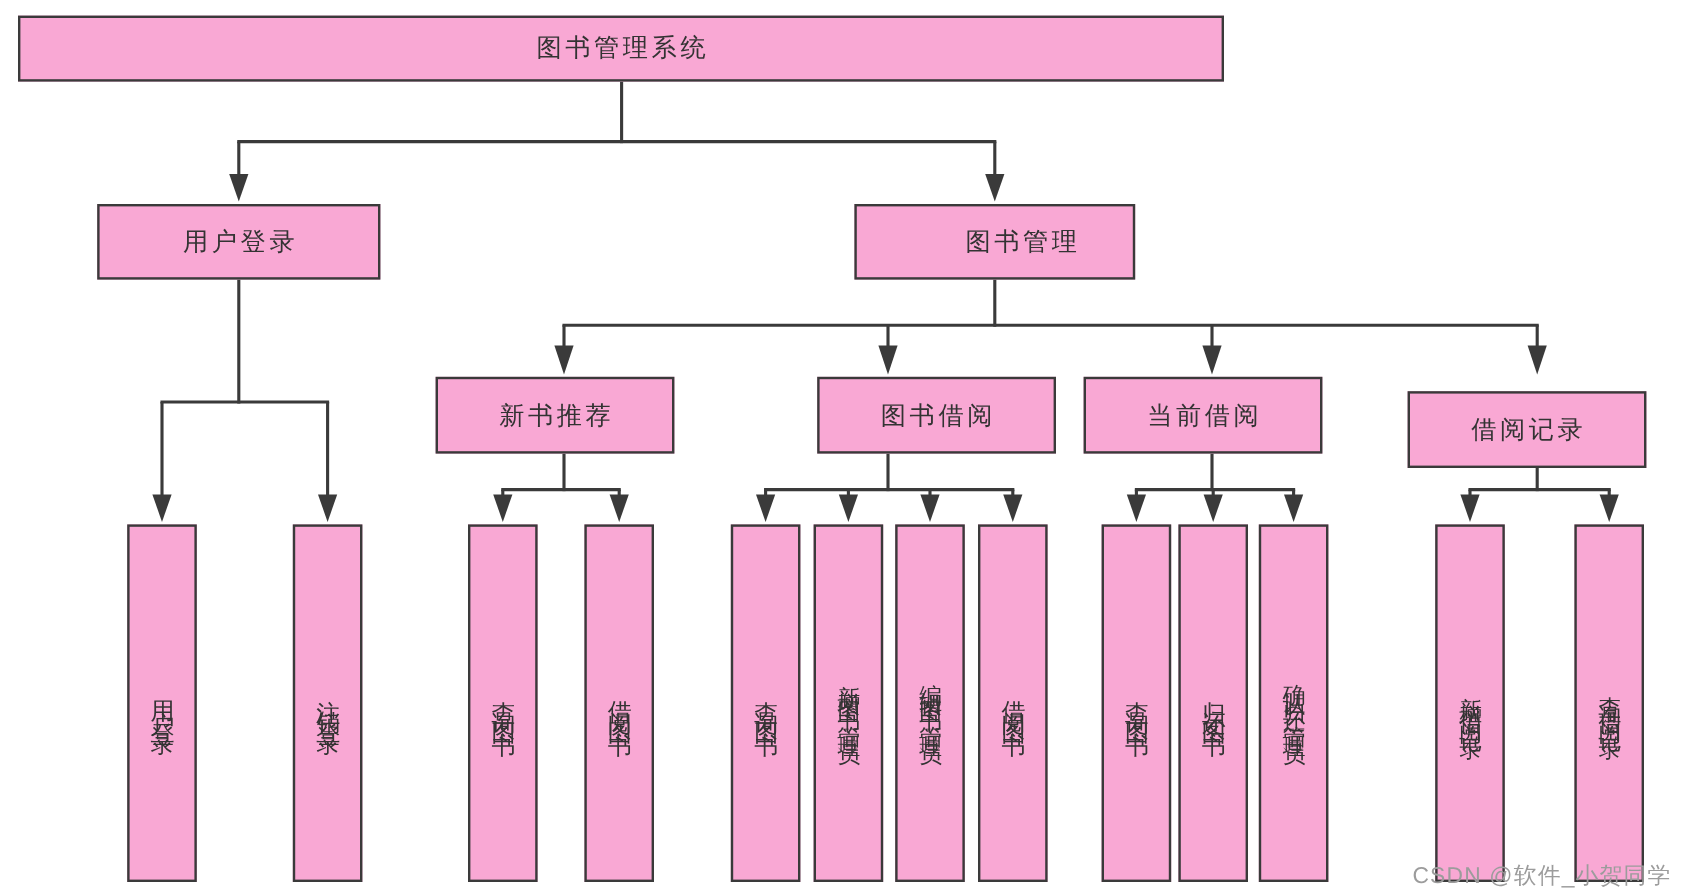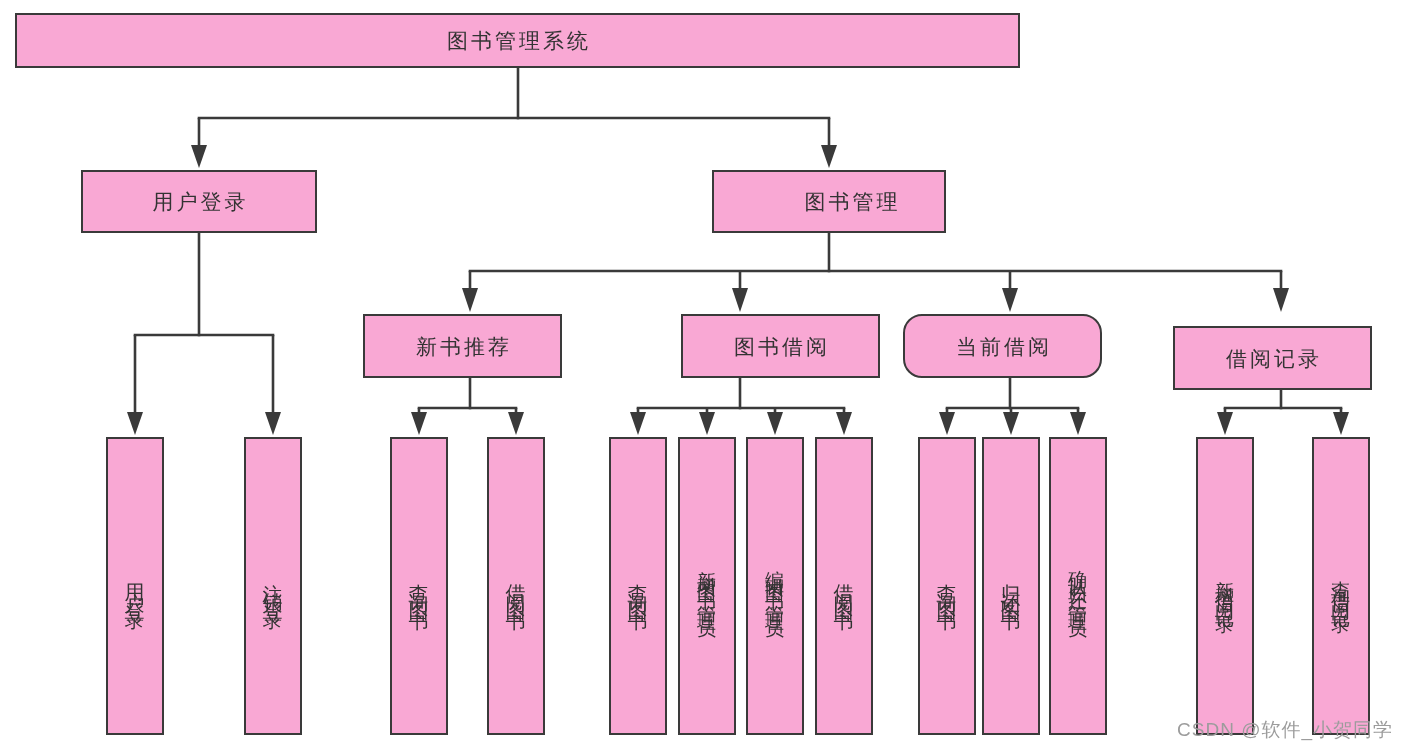--- a/index.html
+++ b/index.html
@@ -45,21 +45,21 @@
   }
   
   .n-root{left:15px;top:13px;width:1005px;height:55px;}
   
   .n-user-login{left:81px;top:170px;width:236px;height:63px;}
   .n-book-mgmt{left:712px;top:170px;width:234px;height:63px;padding-left:44px;}
   
   .lvl3{top:314px;width:199px;height:64px;}
   .n-new-book{left:363px;}
   .n-book-borrow{left:633px;margin-left:48px;}
-  .n-current-borrow{left:903px;border-radius:19px;}
+  .n-current-borrow{left:903px;}
   .n-borrow-records{left:1173px;margin-top:12px;}
   
   .leaf{top:437px;width:58px;height:298px;}
   .leaf .vlbl{
     writing-mode:vertical-rl;
     text-orientation:mixed;
     font-size:20px;
     letter-spacing:9px;
     line-height:1;
     white-space:nowrap;

